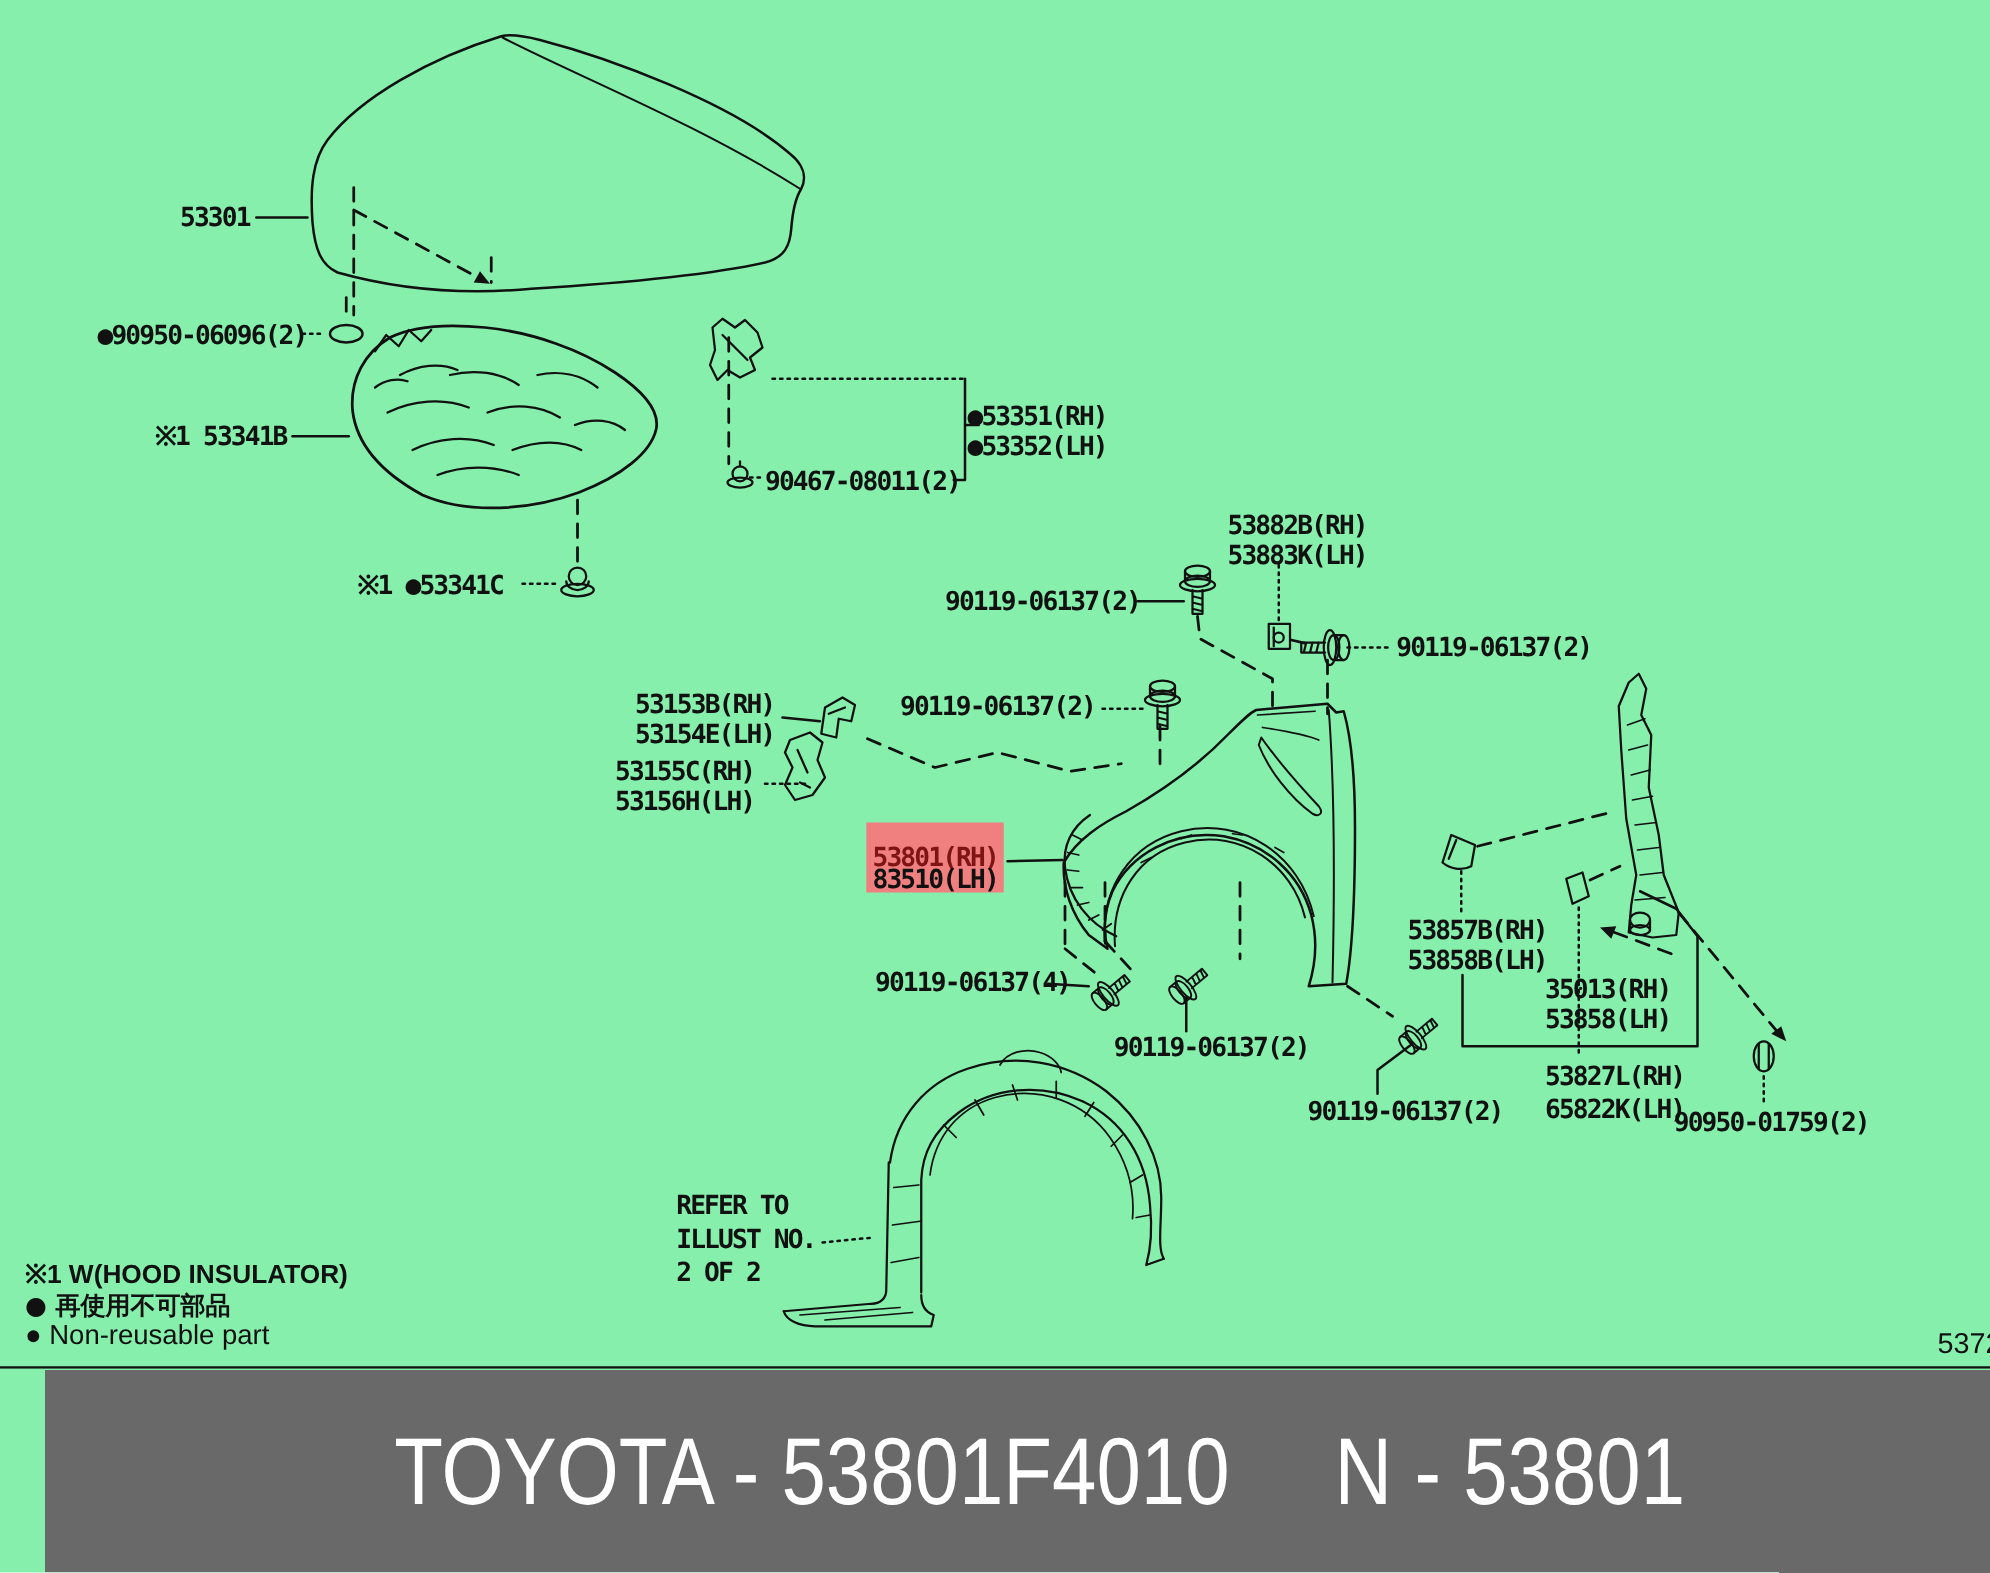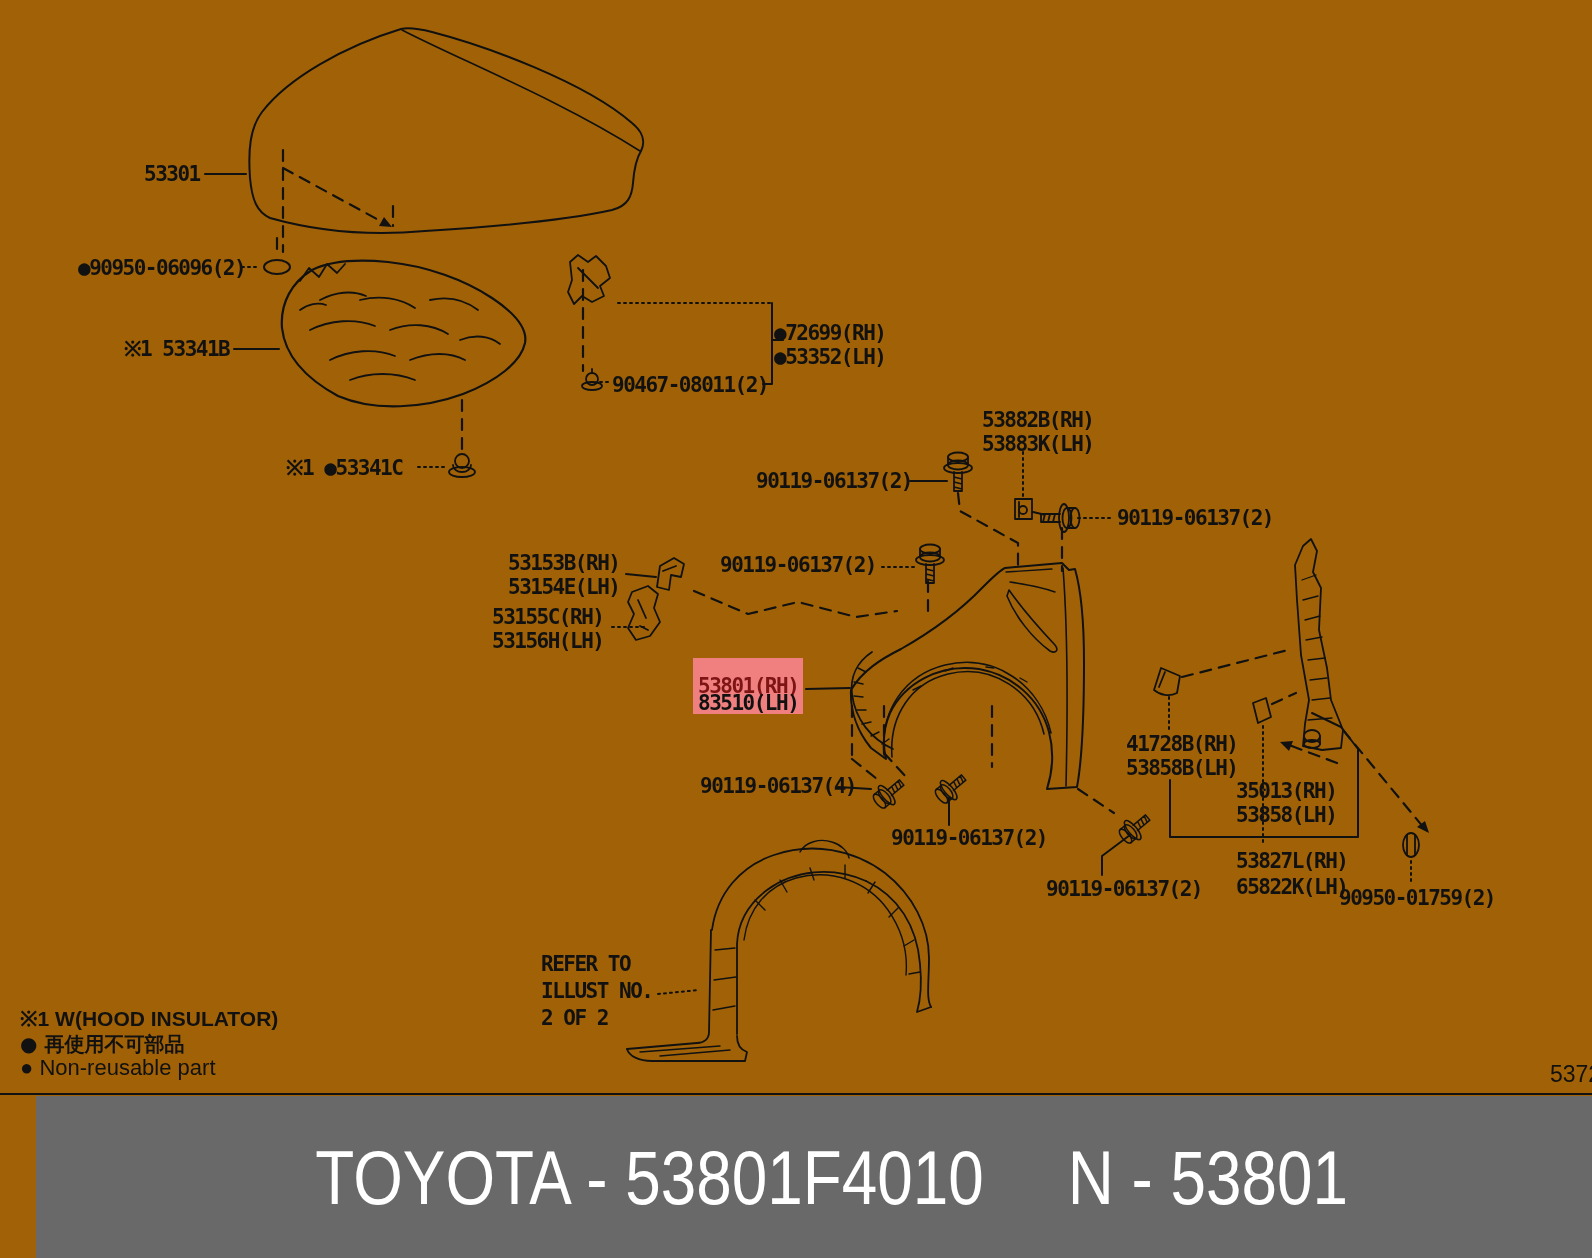--- a/index.html
+++ b/index.html
@@ -1,16 +1,16 @@
 <!DOCTYPE html>
 <html><head>
 <meta charset="utf-8">
 <style>
   html,body{margin:0;padding:0;background:#fff;}
-  #stage{position:relative;width:1592px;height:1258px;background:#a16207;overflow:hidden;
+  #stage{position:relative;width:1592px;height:1258px;background:#86efac;overflow:hidden;
          font-family:"DejaVu Sans Mono",monospace;}
   svg{position:absolute;left:0;top:0;}
   .pl{position:absolute;font:bold 21px "DejaVu Sans Mono",monospace;letter-spacing:-1.5px;
       color:#111;white-space:pre;line-height:24px;}
   .hl{background:#f08080;color:#7e1414;padding:16px 5px;}
   .legend1{position:absolute;left:20px;top:1004px;font:bold 21px "Liberation Sans",sans-serif;color:#111;}
   .legend2{position:absolute;left:20px;top:1031px;font:bold 20px "DejaVu Sans",sans-serif;color:#111;text-align:right;}
   .legend3{position:absolute;left:20px;top:1055px;font:22px "Liberation Sans",sans-serif;color:#111;}
   .pageno{position:absolute;left:1550px;top:1061px;font:23px "Liberation Sans",sans-serif;color:#111;}
   .footer{position:absolute;left:0;top:1096px;width:1592px;height:162px;background:#696969;
@@ -201,37 +201,37 @@
 
     <path d="M0,1094 H1592"></path>
   </g>
 </svg>
 
 <div class="pl" style="left:144px;top:162px">53301</div>
 <div class="pl" style="left:78px;top:256px">●90950-06096(2)</div>
 <div class="pl" style="left:124px;top:337px">※1 53341B</div>
 <div class="pl" style="left:286px;top:456px">※1 ●53341C</div>
 <div class="pl" style="left:612px;top:373px">90467-08011(2)</div>
-<div class="pl" style="left:774px;top:321px">●72699(RH)</div>
+<div class="pl" style="left:774px;top:321px">●53351(RH)</div>
 <div class="pl" style="left:774px;top:345px">●53352(LH)</div>
 <div class="pl" style="left:982px;top:408px">53882B(RH)</div>
 <div class="pl" style="left:982px;top:432px">53883K(LH)</div>
 <div class="pl" style="left:756px;top:469px">90119-06137(2)</div>
 <div class="pl" style="left:1117px;top:506px">90119-06137(2)</div>
 <div class="pl" style="left:508px;top:551px">53153B(RH)</div>
 <div class="pl" style="left:508px;top:575px">53154E(LH)</div>
 <div class="pl" style="left:720px;top:553px">90119-06137(2)</div>
 <div class="pl" style="left:492px;top:605px">53155C(RH)</div>
 <div class="pl" style="left:492px;top:629px">53156H(LH)</div>
 <div class="pl hl" style="left:693px;top:658px">53801(RH)</div>
 <div class="pl" style="left:698px;top:691px">83510(LH)</div>
 <div class="pl" style="left:700px;top:774px">90119-06137(4)</div>
 <div class="pl" style="left:891px;top:826px">90119-06137(2)</div>
 <div class="pl" style="left:1046px;top:877px">90119-06137(2)</div>
-<div class="pl" style="left:1126px;top:732px">41728B(RH)</div>
+<div class="pl" style="left:1126px;top:732px">53857B(RH)</div>
 <div class="pl" style="left:1126px;top:756px">53858B(LH)</div>
 <div class="pl" style="left:1236px;top:779px">35013(RH)</div>
 <div class="pl" style="left:1236px;top:803px">53858(LH)</div>
 <div class="pl" style="left:1236px;top:849px">53827L(RH)</div>
 <div class="pl" style="left:1236px;top:875px">65822K(LH)</div>
 <div class="pl" style="left:1339px;top:886px">90950-01759(2)</div>
 
 <div class="pl" style="left:541px;top:952px">REFER TO</div>
 <div class="pl" style="left:541px;top:979px">ILLUST NO.</div>
 <div class="pl" style="left:541px;top:1006px">2 OF 2</div>

